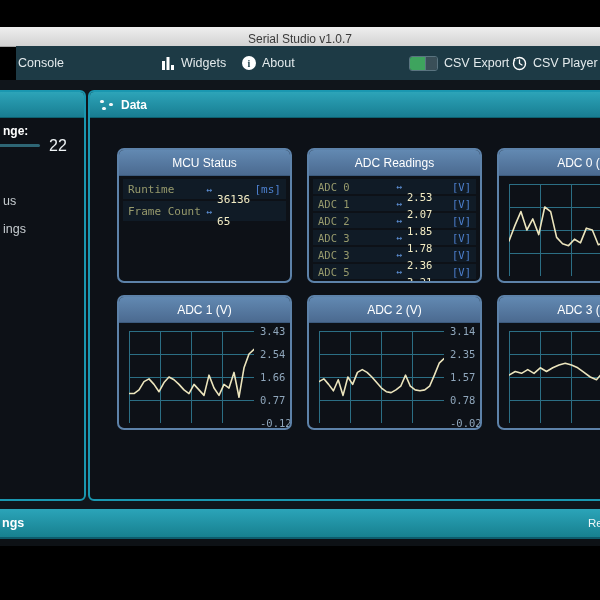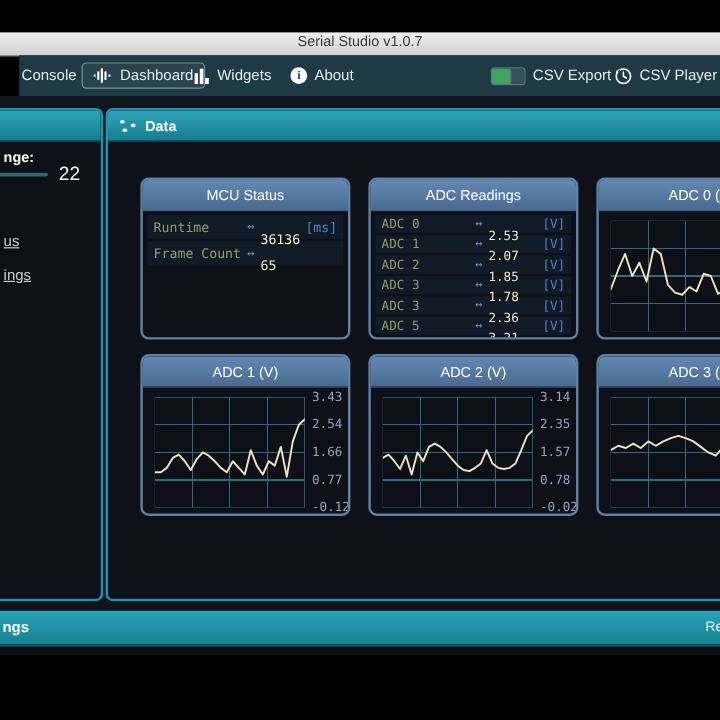--- a/index.html
+++ b/index.html
@@ -2,21 +2,21 @@
 <html><head>
 <meta charset="utf-8">
 <style>
   html,body{margin:0;padding:0;background:#000;}
   .screen{position:relative;width:600px;height:600px;background:#000;overflow:hidden;
           font-family:"Liberation Sans",sans-serif;-webkit-font-smoothing:antialiased;}
 
   
   .titlebar{position:absolute;left:0;top:27px;width:600px;height:19px;
     background:linear-gradient(#efefef,#d2d2d2);border-bottom:1px solid #a6a6a6;
-    display:flex;align-items:flex-start;justify-content:center;
+    display:flex;align-items:flex-end;justify-content:center;
     font-size:12px;color:#3a3a3a;}
 
   
   .toolbar{position:absolute;left:16px;top:46px;width:596px;height:34px;background:#1d3a45;}
   .tb-item{position:absolute;top:0;height:34px;display:flex;align-items:center;gap:6px;
     color:#e3eaec;font-size:12.5px;cursor:default;}
   .tb-btn-box{border:1px solid rgba(220,235,240,.45);background:rgba(255,255,255,.05);
     border-radius:4px;padding:3px 9px;display:flex;align-items:center;gap:6px;}
   .about-circle{width:14px;height:14px;border-radius:50%;background:#fff;color:#20404c;
     font-size:10px;font-weight:bold;display:flex;align-items:center;justify-content:center;
@@ -40,21 +40,21 @@
   .dots-icon{position:relative;width:13px;height:12px;margin:0 8px 0 10px;}
   .dots-icon i{position:absolute;width:3.6px;height:3.6px;border-radius:50%;background:#f2f7f8;}
   .dots-icon i:nth-child(1){left:0;top:1px;}
   .dots-icon i:nth-child(2){left:9px;top:4px;}
   .dots-icon i:nth-child(3){left:2px;top:8px;}
 
   
   .sb-label{position:absolute;left:63px;top:32px;color:#fff;font-weight:bold;font-size:12px;}
   .sb-slider{position:absolute;left:40px;top:52px;width:60px;height:3px;background:#2e6675;border-radius:2px;}
   .sb-slider-val{position:absolute;left:109px;top:45px;color:#eef3f5;font-size:16px;}
-  .sb-item{position:absolute;left:63px;color:#c7cdd1;font-size:12.5px;text-decoration:underline;}
+  .sb-item{position:absolute;left:63px;color:#c7cdd1;font-size:12.5px;}
 
   
   .widget{position:absolute;width:175px;height:135px;border:2px solid #5d82a9;border-radius:7px;
     background:#0d1117;overflow:hidden;box-sizing:border-box;}
   .w-header{height:25px;background:linear-gradient(#6289b2,#4b6a90);border-bottom:1px solid #3c5a7d;
     display:flex;align-items:center;justify-content:center;color:#fff;font-weight:normal;font-size:12px;}
   .w-body{position:relative;height:78px;padding:3px 4px;box-sizing:border-box;
     font-family:"DejaVu Sans Mono",monospace;}
   .trow{display:flex;align-items:center;background:#101b26;margin-bottom:2px;
     height:20px;padding:0 5px;font-size:11px;}
@@ -83,34 +83,20 @@
 
 <div class="screen">
 
   <div class="titlebar">
     <span>Serial Studio v1.0.7</span>
   </div>
 
   <div class="toolbar">
     <div class="tb-item" style="left:2px;">
       <span>Console</span>
-    </div>
-    <div class="tb-item" style="left:52px;">
-      <span class="tb-btn-box">
-        <span>
-          <svg width="16" height="14" viewBox="0 0 16 14">
-            <rect x="0" y="6" width="1.6" height="2" fill="#fff"></rect>
-            <rect x="3" y="3.5" width="1.8" height="7" fill="#fff"></rect>
-            <rect x="6" y="1" width="1.8" height="12" fill="#fff"></rect>
-            <rect x="9" y="3.5" width="1.8" height="7" fill="#fff"></rect>
-            <rect x="12.4" y="6" width="1.6" height="2" fill="#fff"></rect>
-          </svg>
-        </span>
-        <span>Dashboard</span>
-      </span>
     </div>
     <div class="tb-item" style="left:146px;">
       <span>
         <svg width="13" height="13" viewBox="0 0 13 13">
           <rect x="0" y="4" width="3" height="9" fill="#fff"></rect>
           <rect x="4.5" y="0" width="3" height="13" fill="#fff"></rect>
           <rect x="9" y="8" width="3" height="5" fill="#fff"></rect>
         </svg>
       </span>
       <span>Widgets</span>

